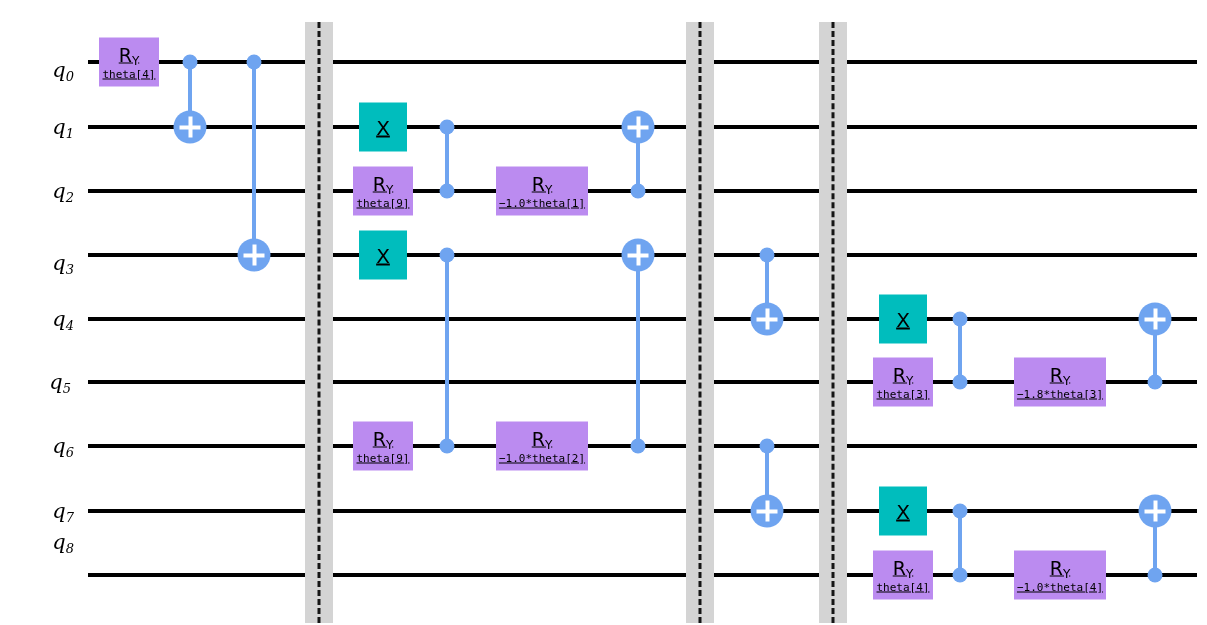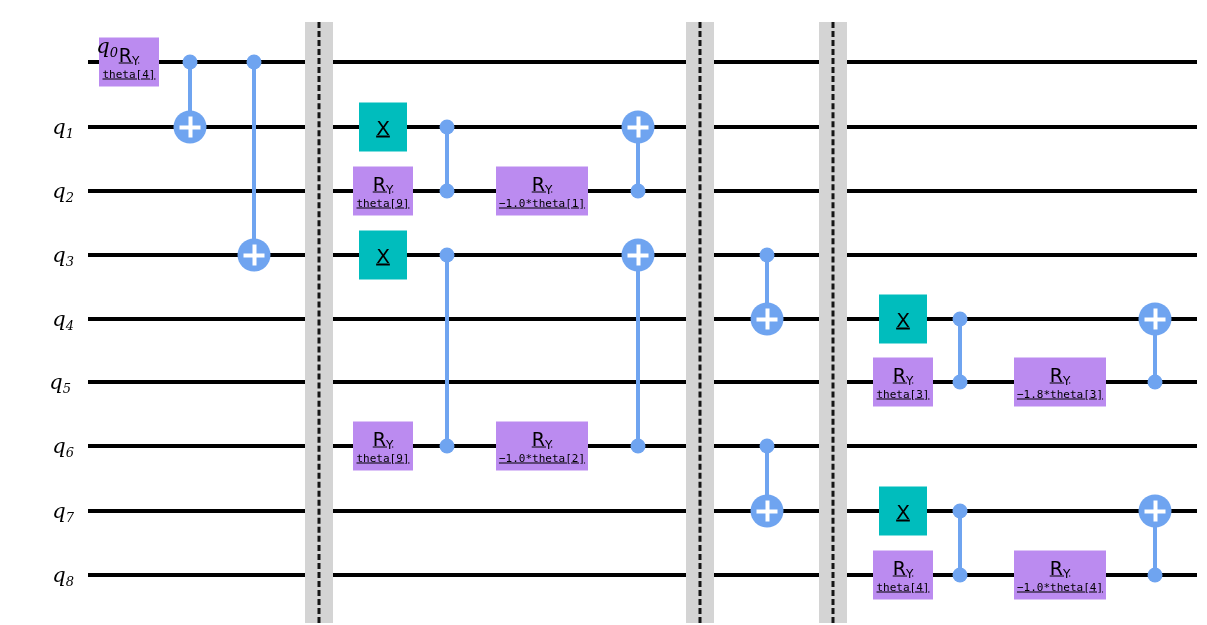--- a/index.html
+++ b/index.html
@@ -236,23 +236,23 @@
       <div class="gate-box ry" style="left: 1060px; top: 382px; width: 92px; height: 49px; background: rgb(187, 139, 240);">
         <div class="gate-main">R<sub>Y</sub></div>
         <div class="gate-param">−1.8*theta[3]</div>
       </div>
       <div class="gate-box ry" style="left: 1060px; top: 575px; width: 92px; height: 49px; background: rgb(187, 139, 240);">
         <div class="gate-main">R<sub>Y</sub></div>
         <div class="gate-param">−1.0*theta[4]</div>
       </div>
     </div>
   <div id="layer-labels">
-      <div class="qubit-label" style="left: 74px; top: 46px; margin-left: 44px;">q<sub>0</sub></div>
+      <div class="qubit-label" style="left: 74px; top: 70px;">q<sub>0</sub></div>
       <div class="qubit-label" style="left: 74px; top: 127px;">q<sub>1</sub></div>
       <div class="qubit-label" style="left: 74px; top: 191px;">q<sub>2</sub></div>
-      <div class="qubit-label" style="left: 74px; top: 255px;">q<sub>3</sub></div>
+      <div class="qubit-label" style="left: 74px; top: 263px;">q<sub>3</sub></div>
       <div class="qubit-label" style="left: 74px; top: 319px;">q<sub>4</sub></div>
       <div class="qubit-label" style="left: 71px; top: 382px;">q<sub>5</sub></div>
       <div class="qubit-label" style="left: 74px; top: 446px;">q<sub>6</sub></div>
       <div class="qubit-label" style="left: 74px; top: 511px;">q<sub>7</sub></div>
-      <div class="qubit-label" style="left: 74px; top: 575px;">q<sub>8</sub></div>
+      <div class="qubit-label" style="left: 74px; top: 542px;">q<sub>8</sub></div>
     </div>
 </div>
 
 </body></html>

